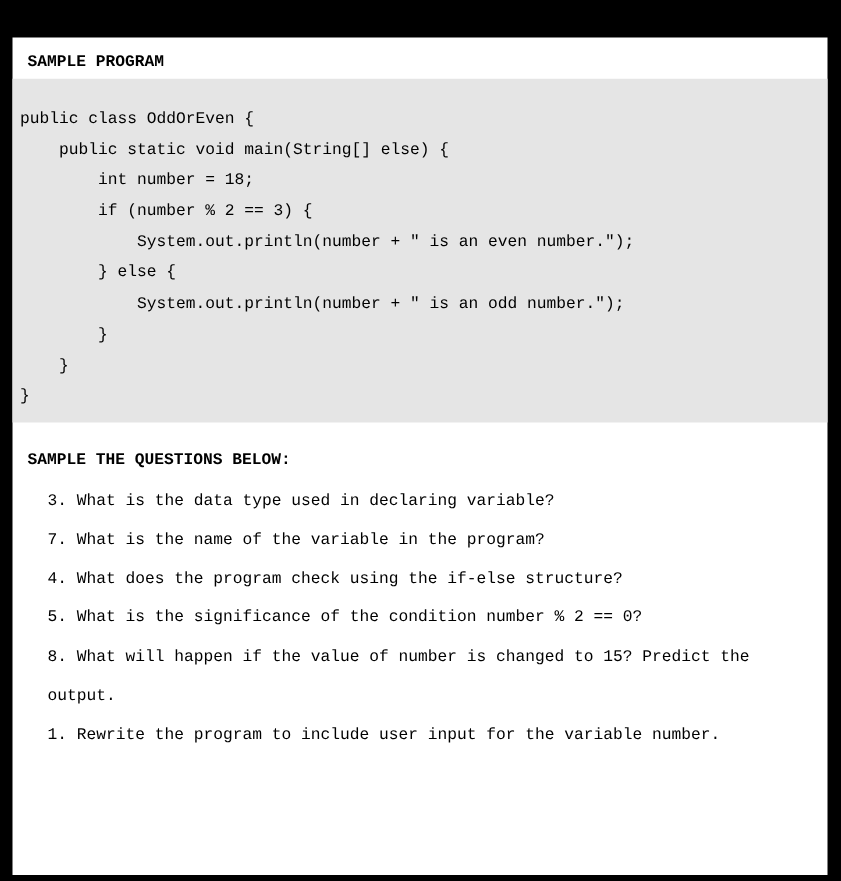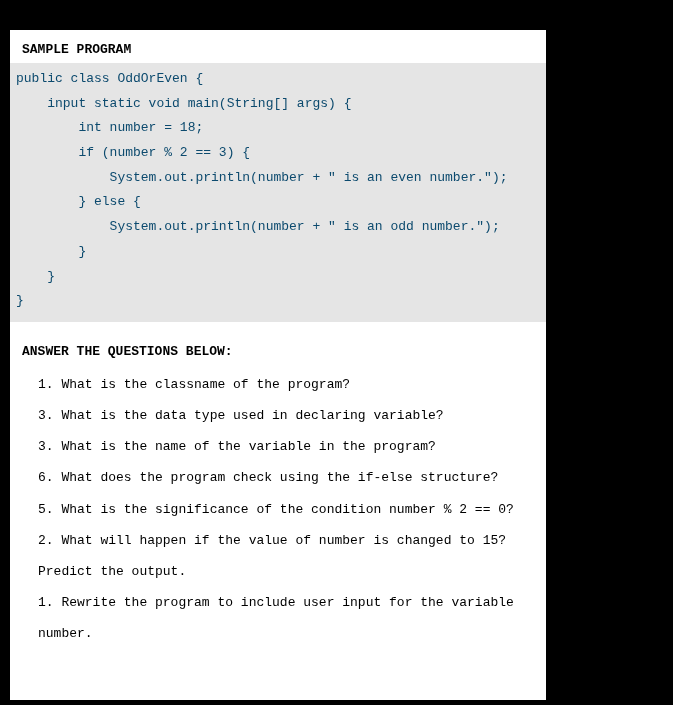--- a/index.html
+++ b/index.html
@@ -10,34 +10,34 @@
     body {
       background: #000;
       font-family: 'Consolas', 'Courier New', monospace;
       font-size: 13px;
       width: 673px;
       height: 705px;
     }
     .page {
       background: #fff;
       margin: 30px 0 0 10px;
-      width: 536px;
+      width: 652px;
       padding: 0;
       min-height: 670px;
     }
     .section-title {
       font-weight: bold;
       padding: 12px 0 6px 12px;
       color: #000;
     }
     .code-block {
       background: #e5e5e5;
-      padding: 4px 0 8px 6px;
+      padding: 20px 0 8px 6px;
       line-height: 1.9;
-      color: #0c4a6e;
+      color: #000000;
       margin-left: 0;
     }
     .code-line {
       white-space: pre;
     }
     .questions-title {
       font-weight: bold;
       padding: 22px 0 10px 12px;
       color: #000;
     }
@@ -51,36 +51,35 @@
     }
   </style>
 </head>
 <body>
 
 <div class="page">
   <div class="section-title">SAMPLE PROGRAM</div>
 
   <div class="code-block">
     <div class="code-line">public class OddOrEven {</div>
-    <div class="code-line">    input static void main(String[] args) {</div>
+    <div class="code-line">    public static void main(String[] else) {</div>
     <div class="code-line">        int number = 18;</div>
     <div class="code-line"></div>
     <div class="code-line">        if (number % 2 == 3) {</div>
     <div class="code-line">            System.out.println(number + " is an even number.");</div>
     <div class="code-line">        } else {</div>
     <div class="code-line">            System.out.println(number + " is an odd number.");</div>
     <div class="code-line">        }</div>
     <div class="code-line">    }</div>
     <div class="code-line">}</div>
   </div>
 
-  <div class="questions-title">ANSWER THE QUESTIONS BELOW:</div>
+  <div class="questions-title">SAMPLE THE QUESTIONS BELOW:</div>
 
   <div class="questions">
-    <div class="question-item">1. What is the classname of the program?</div>
     <div class="question-item">3. What is the data type used in declaring variable?</div>
-    <div class="question-item">3. What is the name of the variable in the program?</div>
-    <div class="question-item">6. What does the program check using the if-else structure?</div>
+    <div class="question-item">7. What is the name of the variable in the program?</div>
+    <div class="question-item">4. What does the program check using the if-else structure?</div>
     <div class="question-item">5. What is the significance of the condition number % 2 == 0?</div>
-    <div class="question-item">2. What will happen if the value of number is changed to 15? Predict the output.</div>
+    <div class="question-item">8. What will happen if the value of number is changed to 15? Predict the output.</div>
     <div class="question-item">1. Rewrite the program to include user input for the variable number.</div>
   </div>
 </div>
 
 </body></html>

